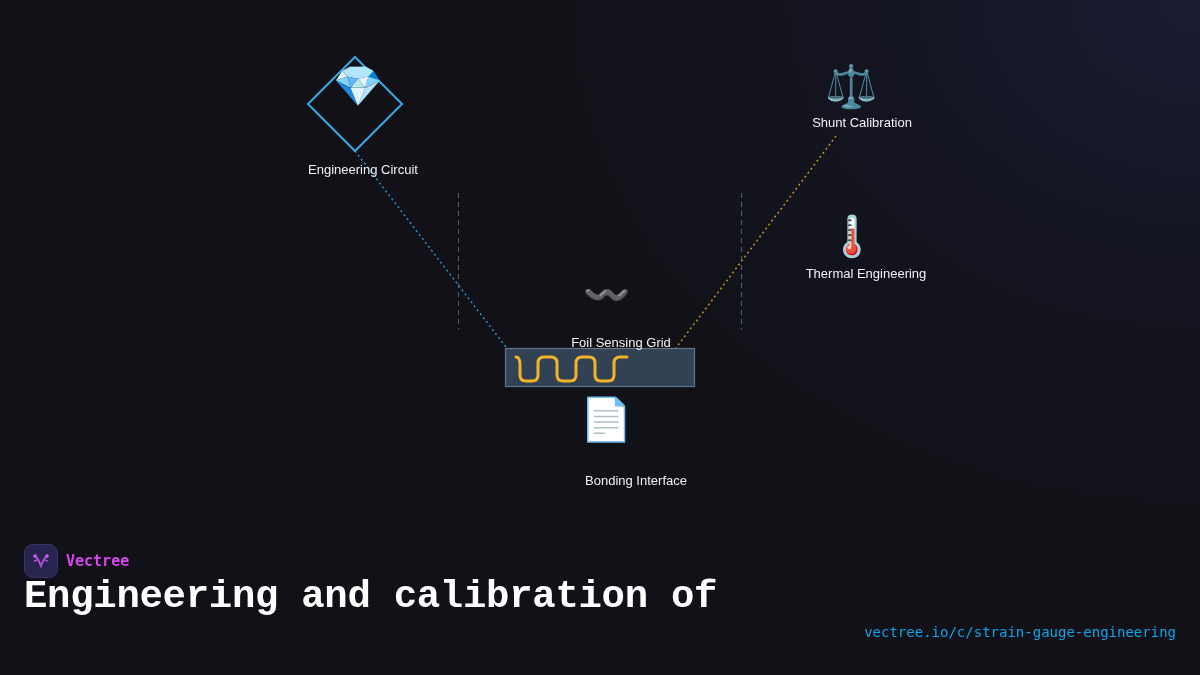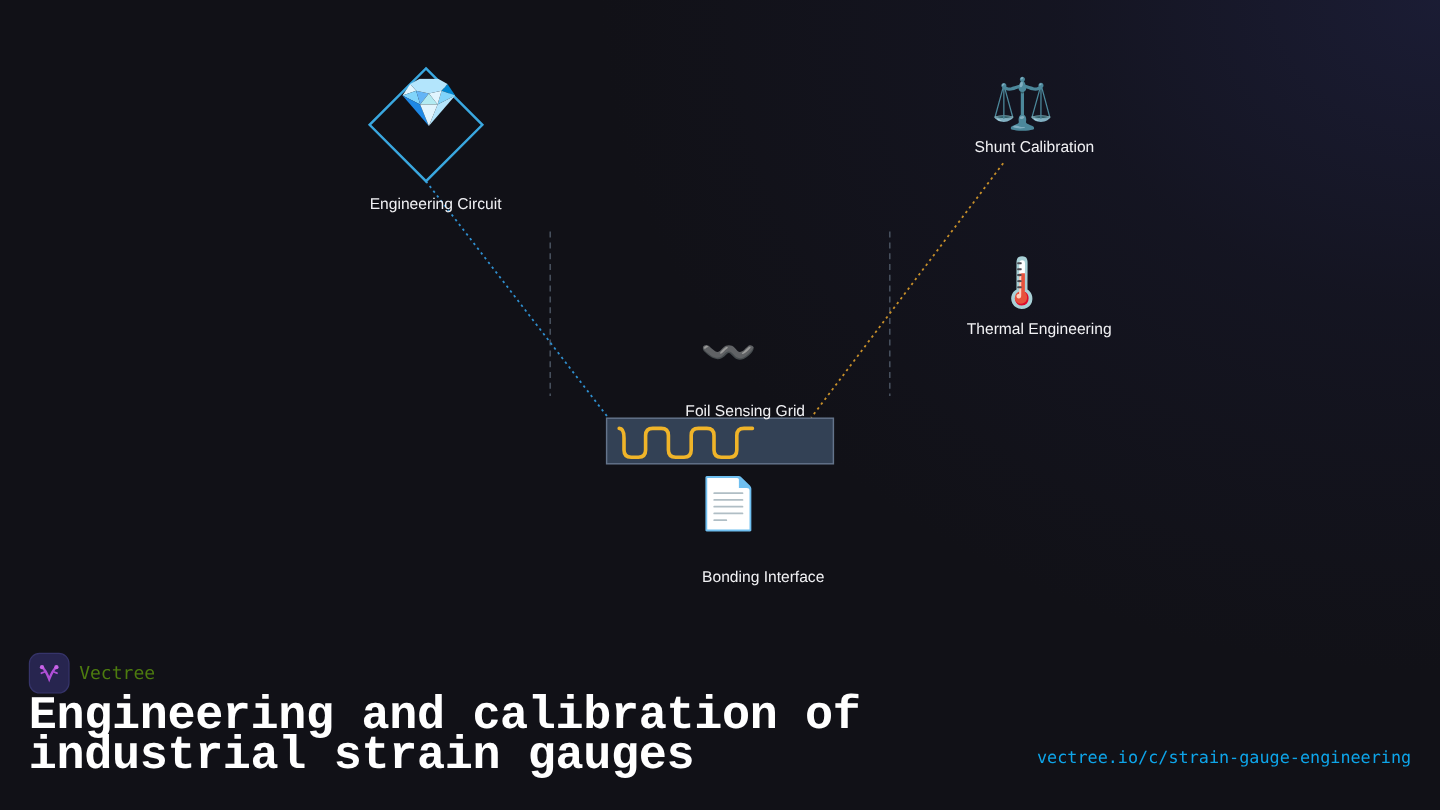--- a/index.html
+++ b/index.html
@@ -21,21 +21,21 @@
     }
     .node-icon { position: absolute; transform: translateX(-50%); line-height: 1; }
     .brand {
       position: absolute; left: 24px; top: 544px; display: flex; align-items: center; gap: 8px;
     }
     .brand-logo {
       width: 34px; height: 34px; border-radius: 9px; background: #27254f;
       border: 1px solid #36346a; box-sizing: border-box; display: flex; align-items: center; justify-content: center;
     }
     .brand-name {
-      color: #4d7c0f; font-family: "DejaVu Sans Mono", monospace; font-weight: normal; font-size: 15px;
+      color: #d946ef; font-family: "DejaVu Sans Mono", monospace; font-weight: bold; font-size: 15px;
     }
     .title {
       position: absolute; left: 24px; top: 581px; margin: 0;
       color: #ffffff; font-family: "Liberation Mono", monospace; font-weight: bold;
       font-size: 39px; line-height: 33px; letter-spacing: -0.3px;
     }
     .url {
       position: absolute; right: 24px; top: 624px;
       color: #0ea5e9; font-family: "DejaVu Sans Mono", monospace; font-size: 14px;
     }
@@ -81,16 +81,15 @@
       <circle cx="4" cy="5" r="1.8" fill="#c863e8"></circle>
       <circle cx="16" cy="5" r="1.8" fill="#c863e8"></circle>
       <path d="M6,9 L3.5,10 M14,9 L16.5,10" stroke="#b04fd6" stroke-width="1.5" stroke-linecap="round"></path>
     </svg>
   </div>
   <span class="brand-name">Vectree</span>
 </div>
 
 <h1 class="title">
   <span>Engineering and calibration of</span><br>
-  <span>industrial strain gauges</span>
 </h1>
 
 <div class="url">vectree.io/c/strain-gauge-engineering</div>
 
 </body></html>

